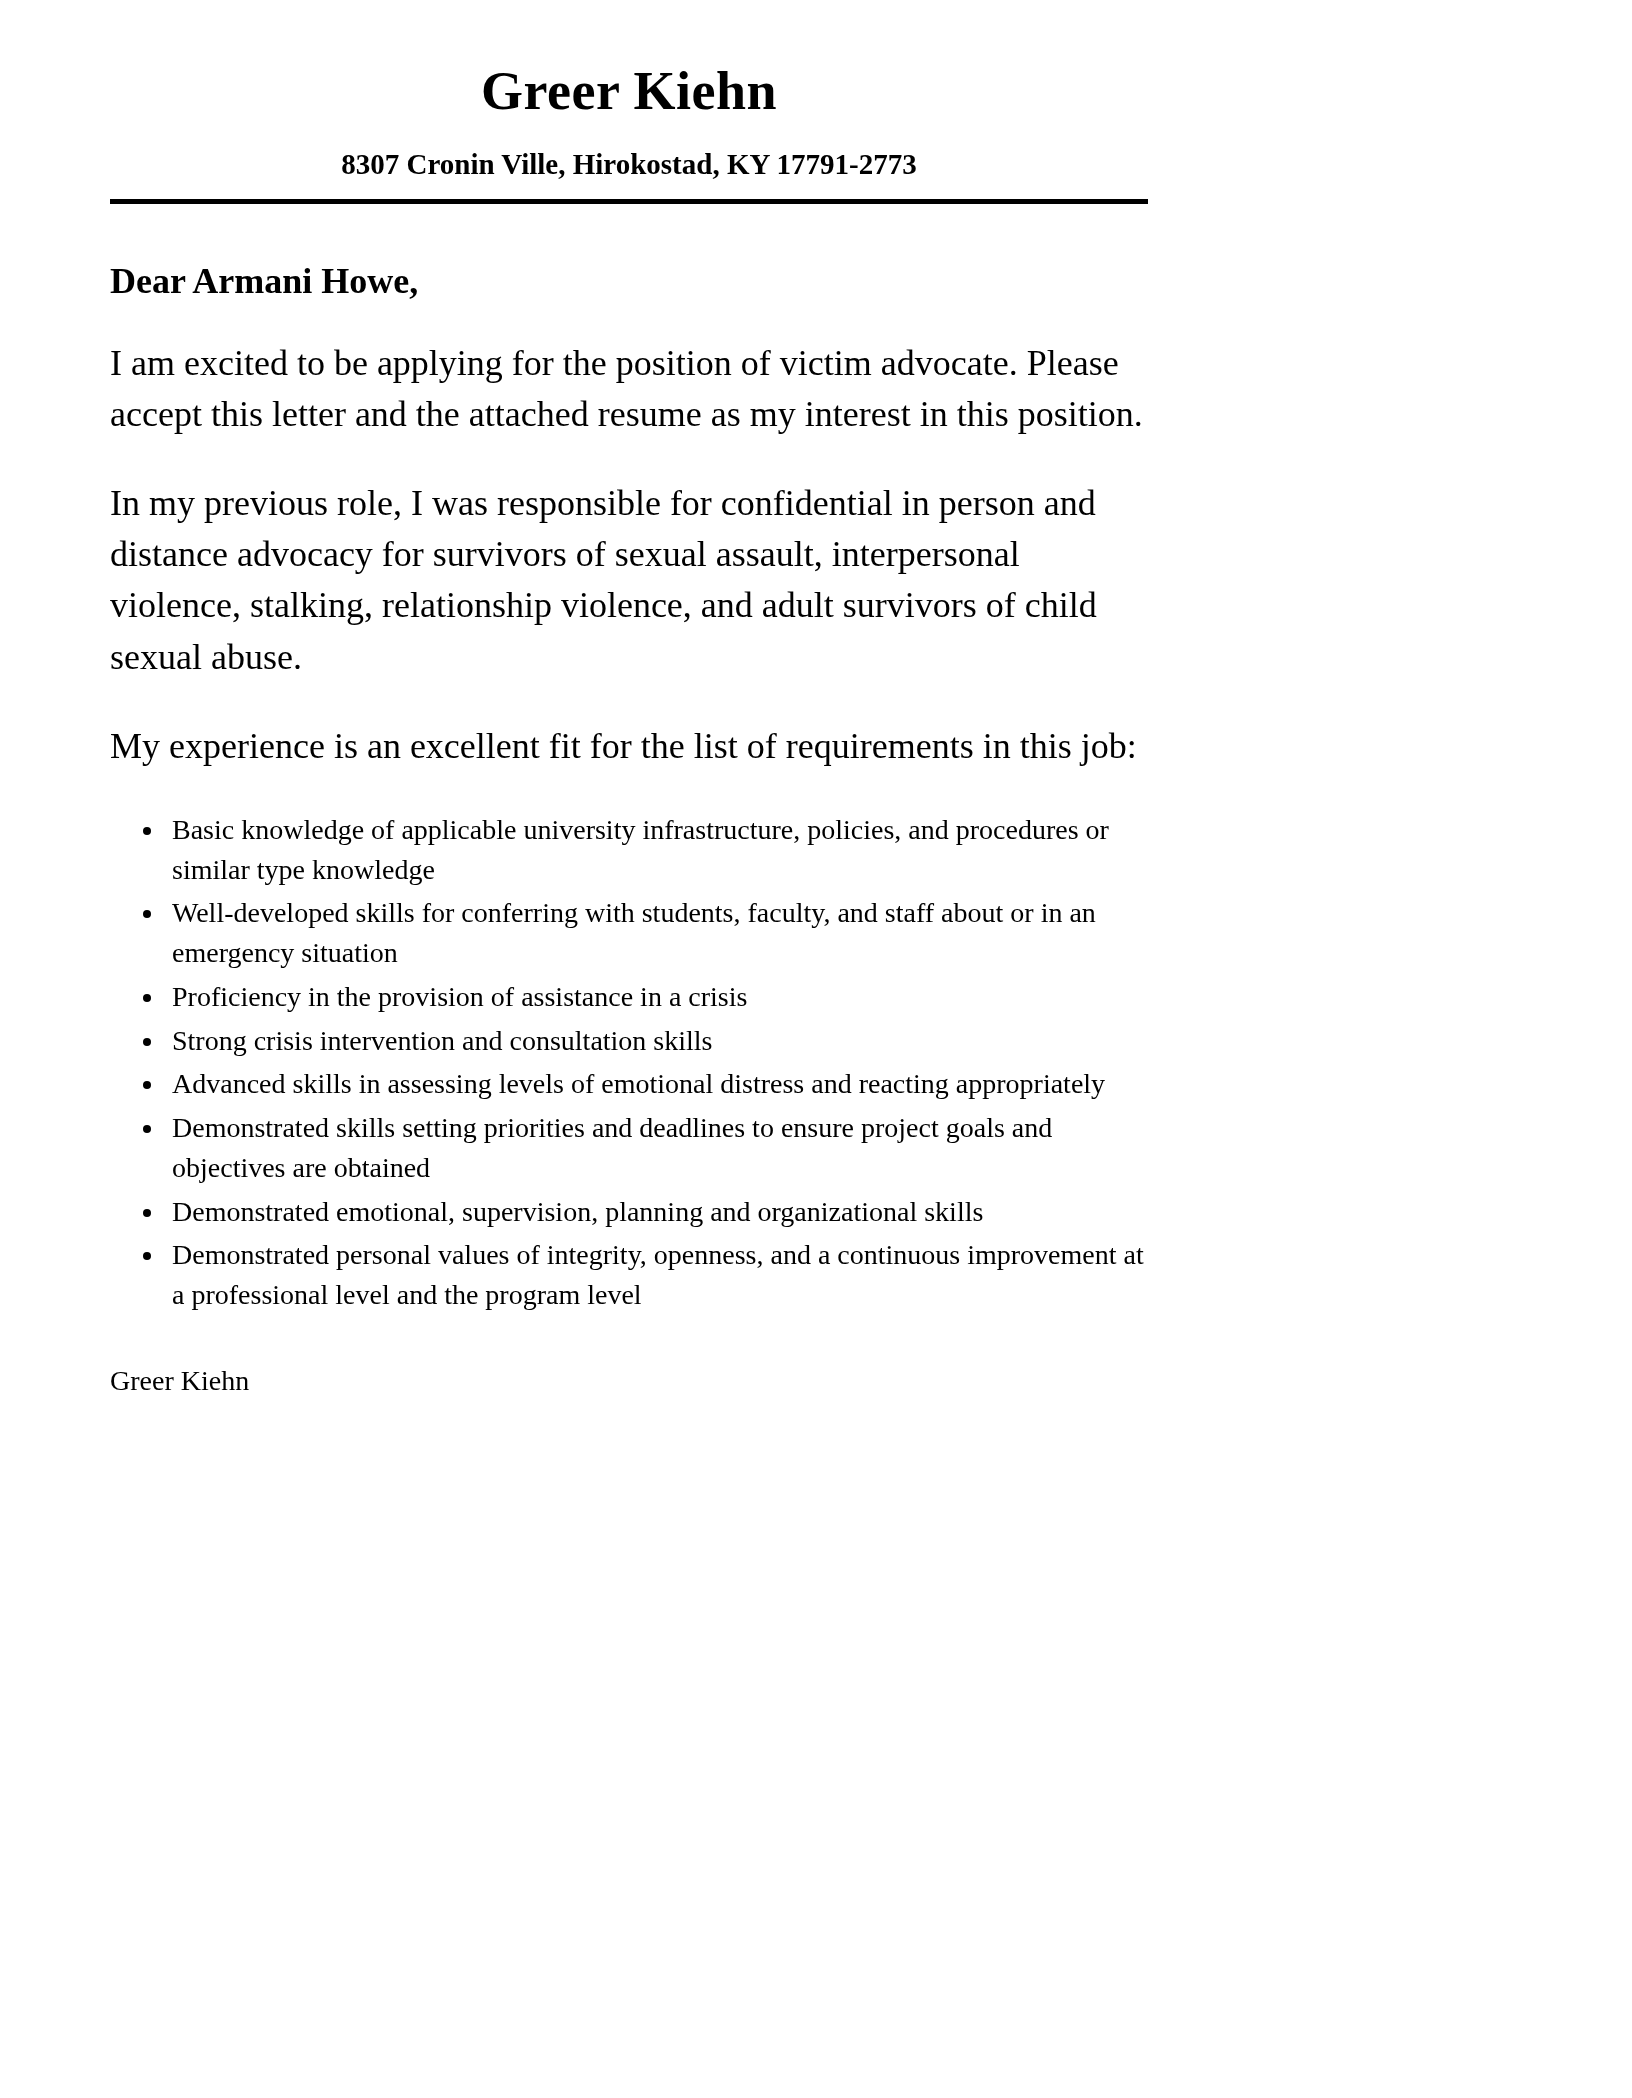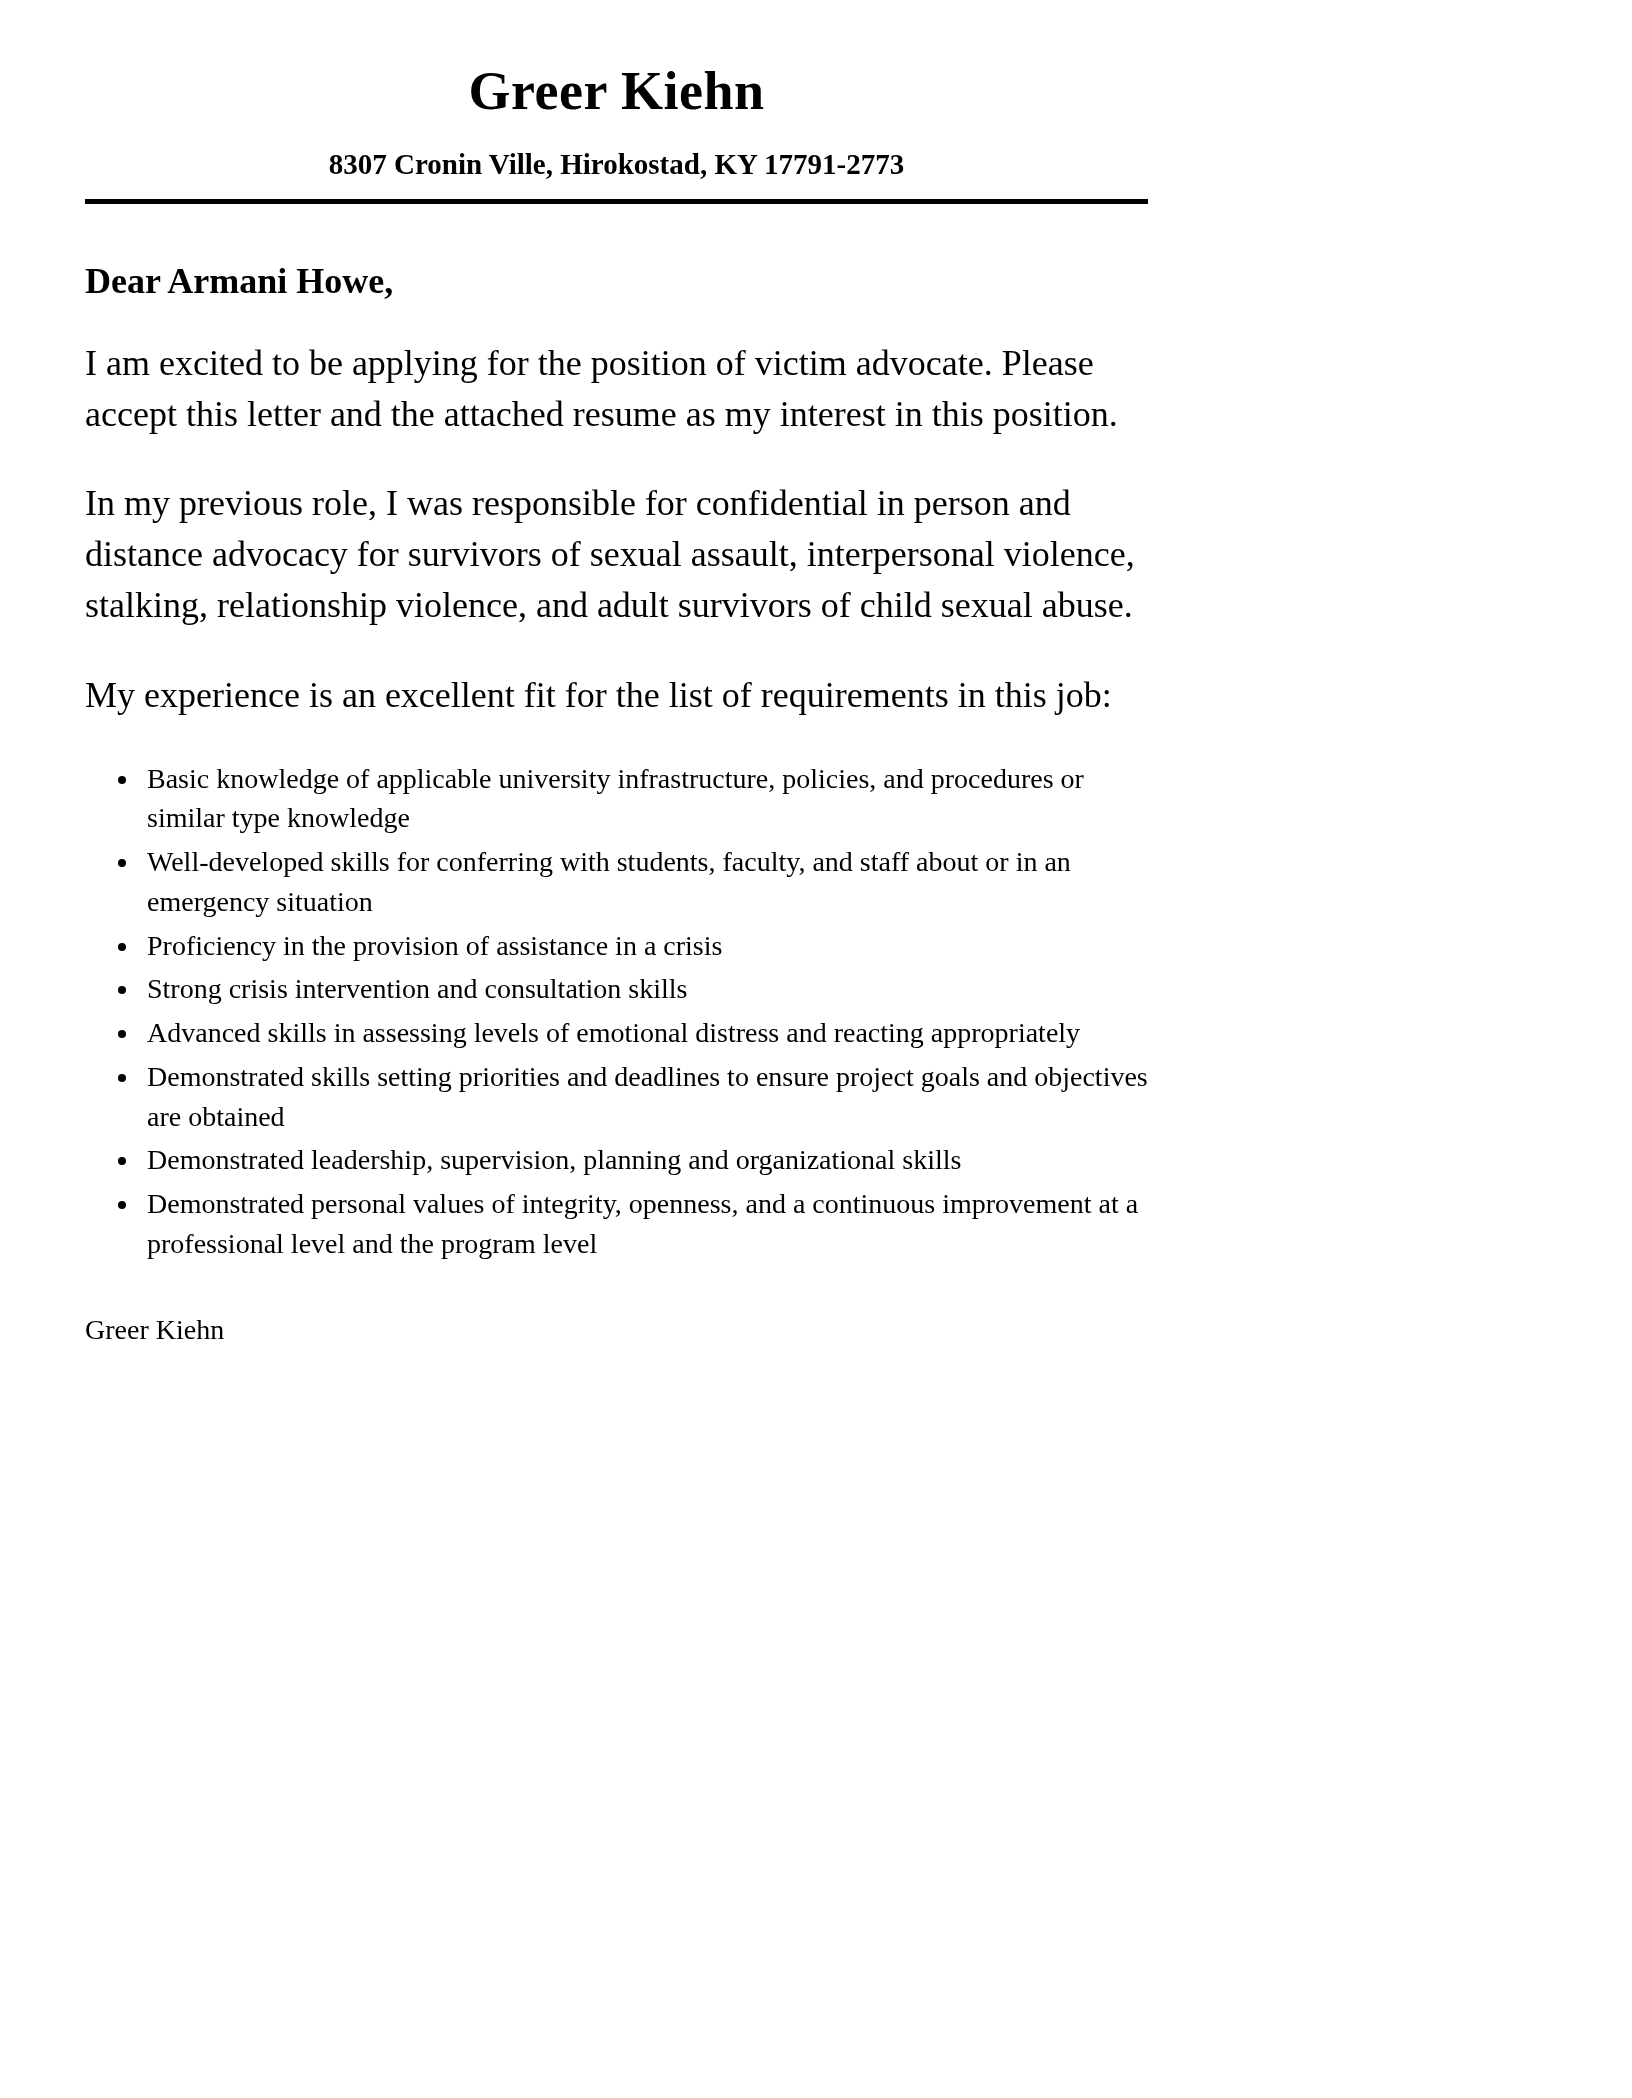--- a/index.html
+++ b/index.html
@@ -6,21 +6,21 @@
   html, body {
     margin: 0;
     padding: 0;
     background: #ffffff;
     color: #000000;
     font-family: "Liberation Serif", serif;
   }
   .page {
     width: 1308px;
     min-height: 2098px;
-    padding: 48px 160px 60px 85px;
+    padding: 48px 160px 60px 110px;
     background: #ffffff;
   }
   .letter-header {
     text-align: center;
   }
   .letter-name {
     font-size: 54px;
     font-weight: bold;
     margin: 12px 0 26px 0;
     letter-spacing: 0.5px;
@@ -93,21 +93,21 @@
 
   <p class="para">My experience is an excellent fit for the list of requirements in this job:</p>
 
   <ul class="req-list">
     <li>Basic knowledge of applicable university infrastructure, policies, and procedures or similar type knowledge</li>
     <li>Well-developed skills for conferring with students, faculty, and staff about or in an emergency situation</li>
     <li>Proficiency in the provision of assistance in a crisis</li>
     <li>Strong crisis intervention and consultation skills</li>
     <li>Advanced skills in assessing levels of emotional distress and reacting appropriately</li>
     <li>Demonstrated skills setting priorities and deadlines to ensure project goals and objectives are obtained</li>
-    <li>Demonstrated leadership, supervision, planning and organizational skills</li>
+    <li>Demonstrated emotional, supervision, planning and organizational skills</li>
     <li>Demonstrated personal values of integrity, openness, and a continuous improvement at a professional level and the program level</li>
   </ul>
 
 
 
   <p class="signature">Greer Kiehn</p>
 
 </div>
 
 </body></html>

